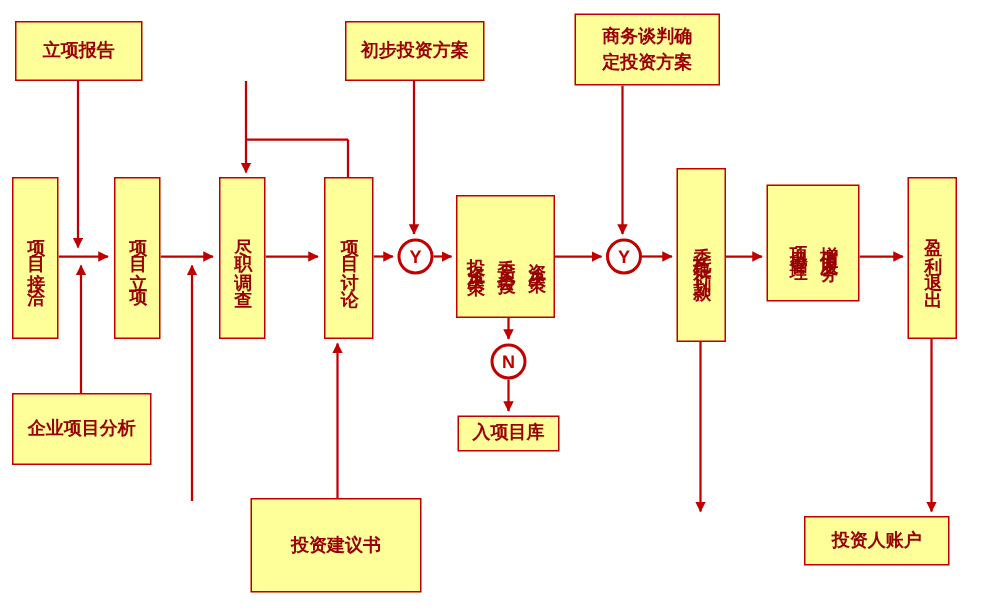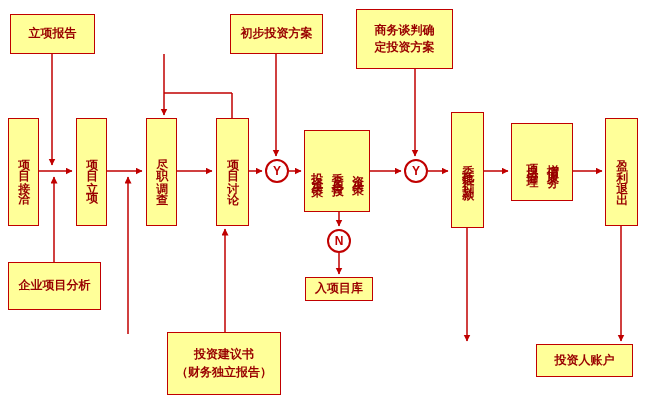--- a/index.html
+++ b/index.html
@@ -58,21 +58,21 @@
       <line x1="415" y1="57" x2="415" y2="156" marker-end="url(#ah)"></line>
       <line x1="339" y1="212" x2="339" y2="226" marker-end="url(#ah)"></line>
       <line x1="339" y1="253" x2="339" y2="274" marker-end="url(#ah)"></line>
       <line x1="467" y1="228" x2="467" y2="341" marker-end="url(#ah)"></line>
       <line x1="621" y1="226" x2="621" y2="341" marker-end="url(#ah)"></line>
     </g>
   </svg>
 
   <div class="box" style="left:10px;top:14px;width:85px;height:40px">立项报告</div>
   <div class="box" style="left:230px;top:14px;width:93px;height:40px">初步投资方案</div>
-  <div class="box multiline" style="left:356px;top:9px;width:97px;height:60px">
+  <div class="box multiline" style="left:383px;top:9px;width:97px;height:48px">
     <div>商务谈判确</div>
     <div>定投资方案</div>
   </div>
 
   <div class="box vtext" style="left:8px;top:118px;width:31px;height:108px;letter-spacing:11px">项目接洽</div>
   <div class="box vtext" style="left:76px;top:118px;width:31px;height:108px;letter-spacing:11px">项目立项</div>
   <div class="box vtext" style="left:146px;top:118px;width:31px;height:108px;letter-spacing:11px">尽职调查</div>
   <div class="box vtext" style="left:216px;top:118px;width:33px;height:108px;letter-spacing:11px">项目讨论</div>
 
   <div class="decision" style="left:265px;top:159px">Y</div>
@@ -94,18 +94,17 @@
 
   <div class="box vtext" style="left:605px;top:118px;width:33px;height:108px;letter-spacing:11px">盈利退出</div>
 
   <div class="decision" style="left:327px;top:229px">N</div>
 
   <div class="box" style="left:305px;top:277px;width:68px;height:24px">入项目库</div>
   <div class="box" style="left:8px;top:262px;width:93px;height:48px">企业项目分析</div>
 
   <div class="box multiline" style="left:167px;top:332px;width:114px;height:63px">
     <div>投资建议书</div>
-    <div>（财务独立报告）</div>
   </div>
 
   <div class="box" style="left:536px;top:344px;width:97px;height:33px">投资人账户</div>
 
 </div>
 
 </body></html>

